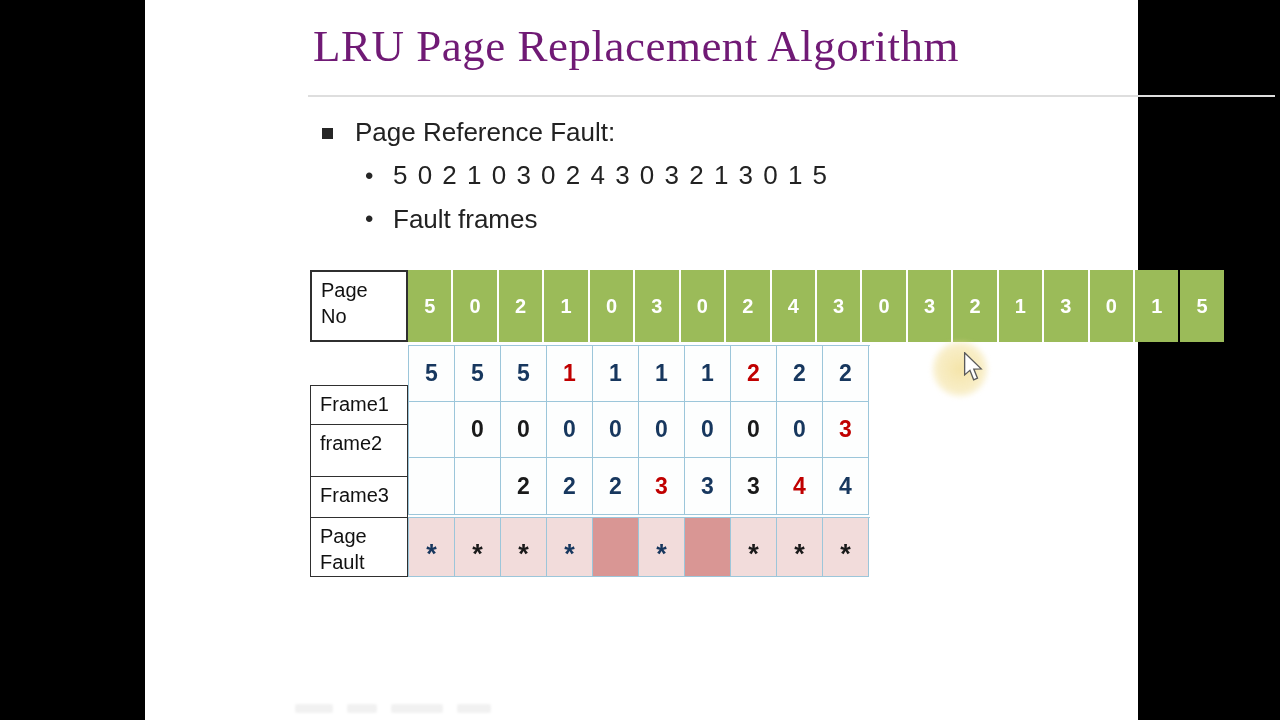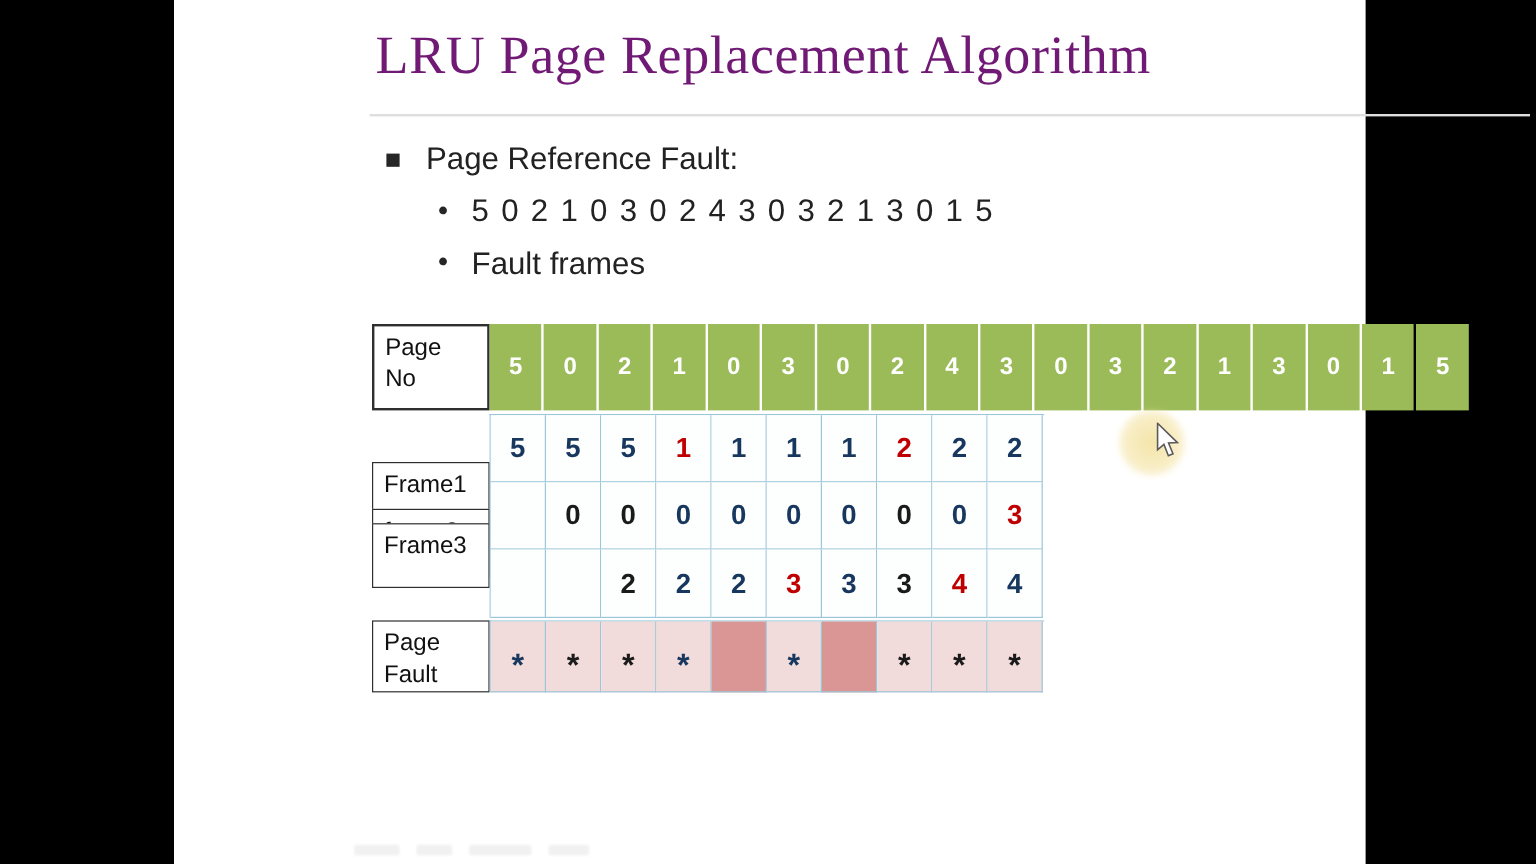--- a/index.html
+++ b/index.html
@@ -49,21 +49,21 @@
     border:2px solid #2f2f2f;
     box-sizing:border-box;
     font-size:20px;color:#111;
     padding:5px 0 0 9px;
     white-space:pre-line;
     line-height:26px;
   }
   .lbl-pageno{top:270px;height:72px;}
   .lbl-f1{top:345px;height:57px;border-width:1.5px;margin-top:40px;}
   .lbl-f2{top:424px;height:57px;border-width:1.5px;}
-  .lbl-f3{top:436px;height:54px;border-width:1.5px;}
+  .lbl-f3{top:476px;height:69px;border-width:1.5px;}
   .lbl-pf{top:517px;height:60px;border-width:1.5px;}
 
   
   .gwrap{
     left:263px;top:270px;width:816px;height:72px;
     display:flex;gap:2px;
   }
   .gcell{
     flex:1;display:flex;align-items:center;justify-content:center;
     color:#fff;font-size:20px;font-weight:bold;

